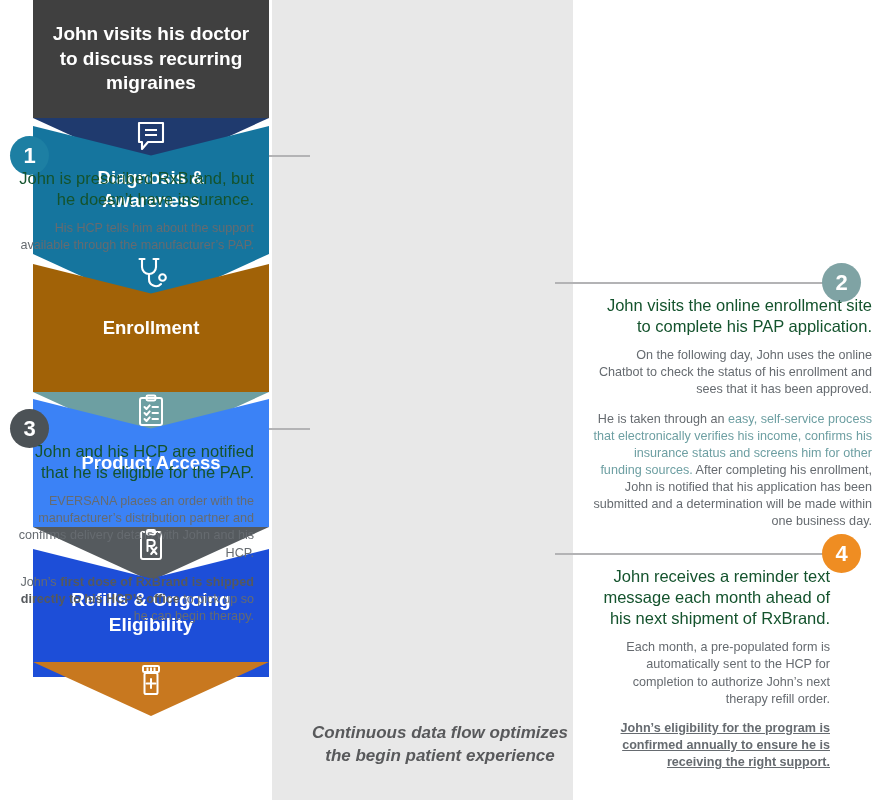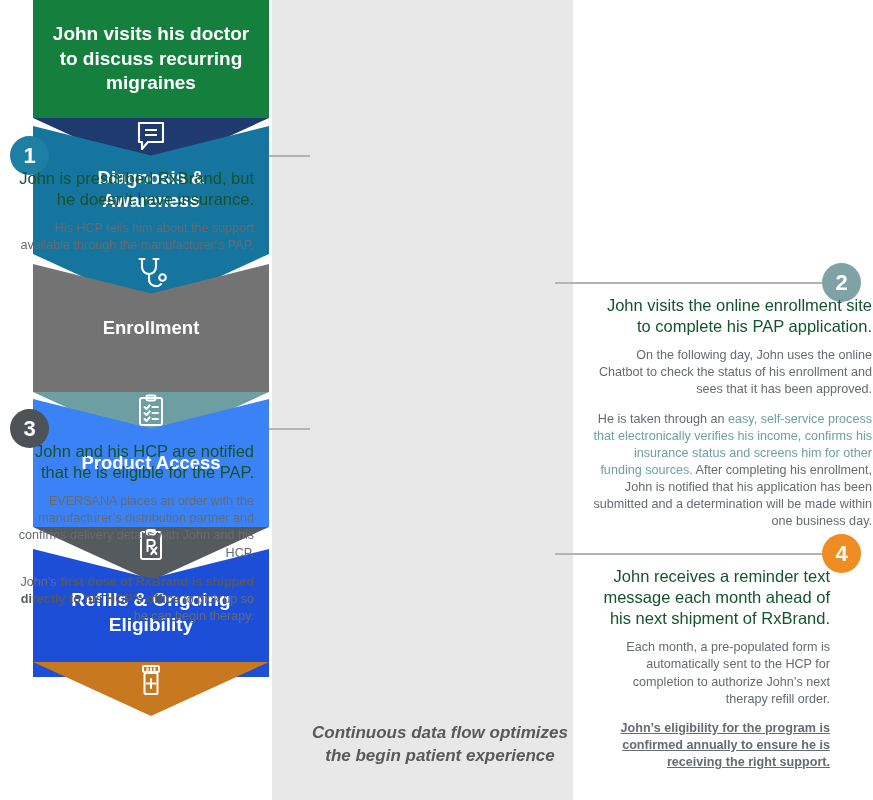--- a/index.html
+++ b/index.html
@@ -90,21 +90,21 @@
 <div id="stage">
 
   <div class="center-panel"></div>
 
   <div class="conn" style="left:42px;top:155px;width:268px;"></div>
   <div class="conn" style="left:555px;top:282px;width:275px;"></div>
   <div class="conn" style="left:42px;top:428px;width:268px;"></div>
   <div class="conn" style="left:555px;top:553px;width:275px;"></div>
 
   <div class="stage" style="top:0;">
-    <div class="body" style="top:0;height:118px;background:#15803d;">
+    <div class="body" style="top:0;height:118px;background:#404040;">
       <span class="label-head">John visits his doctor to discuss recurring migraines</span>
     </div>
     <div class="point" style="top:118px;background:#1f3a6e;">
       <div class="ico">
         <svg width="34" height="32" viewBox="0 0 34 32" fill="none" stroke="#ffffff" stroke-width="2.1">
           <path d="M5 3 H29 V22 H14 L8 29 V22 H5 Z" stroke-linejoin="round"></path>
           <line x1="11" y1="10" x2="23" y2="10"></line>
           <line x1="11" y1="15" x2="23" y2="15"></line>
         </svg>
       </div>
@@ -122,21 +122,21 @@
           <line x1="5.5" y1="3" x2="10.5" y2="3" stroke-linecap="round"></line>
           <line x1="19.5" y1="3" x2="24.5" y2="3" stroke-linecap="round"></line>
           <path d="M15 18 v5 a7 7 0 0 0 12 5" stroke-linecap="round"></path>
           <circle cx="28.5" cy="21.5" r="3.3"></circle>
         </svg>
       </div>
     </div>
   </div>
 
   <div class="stage" style="top:264px;">
-    <div class="body notched" style="top:0;height:128px;background:#737373;">
+    <div class="body notched" style="top:0;height:128px;background:#a16207;">
       <span>Enrollment</span>
     </div>
     <div class="point" style="top:128px;background:#6d9fa2;">
       <div class="ico">
         <svg width="32" height="34" viewBox="0 0 32 34" fill="none" stroke="#ffffff" stroke-width="2">
           <rect x="5" y="4" width="22" height="27" rx="2"></rect>
           <rect x="11.5" y="1.5" width="9" height="5" rx="1.4"></rect>
           <path d="M9.5 13 l2 2 l3.2 -3.6" stroke-linecap="round" stroke-linejoin="round"></path>
           <line x1="17.5" y1="13" x2="23" y2="13" stroke-linecap="round"></line>
           <path d="M9.5 19 l2 2 l3.2 -3.6" stroke-linecap="round" stroke-linejoin="round"></path>

